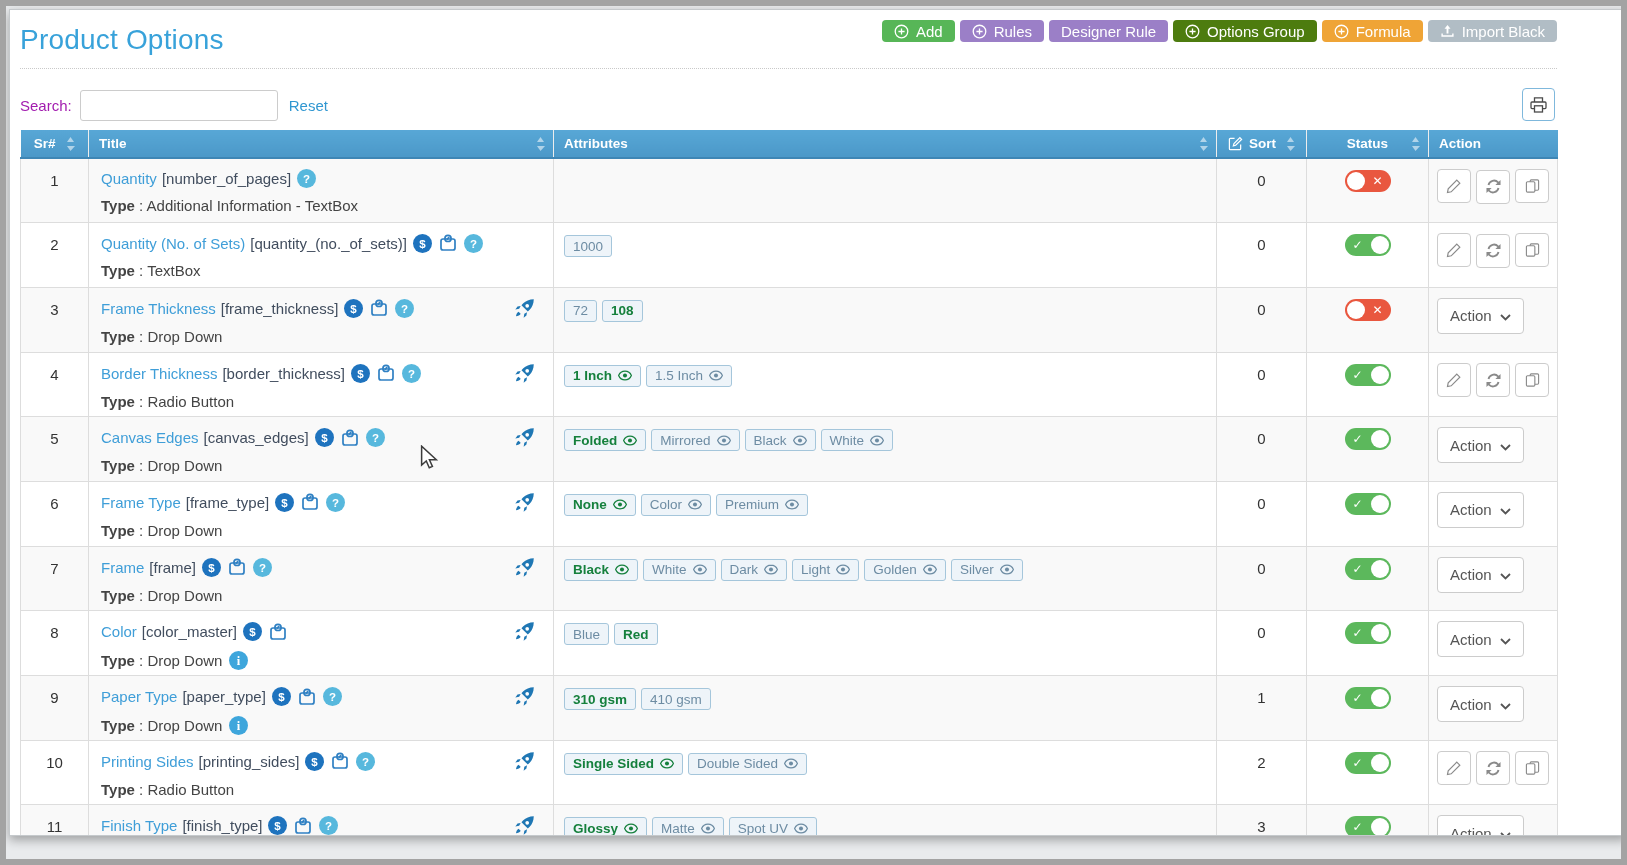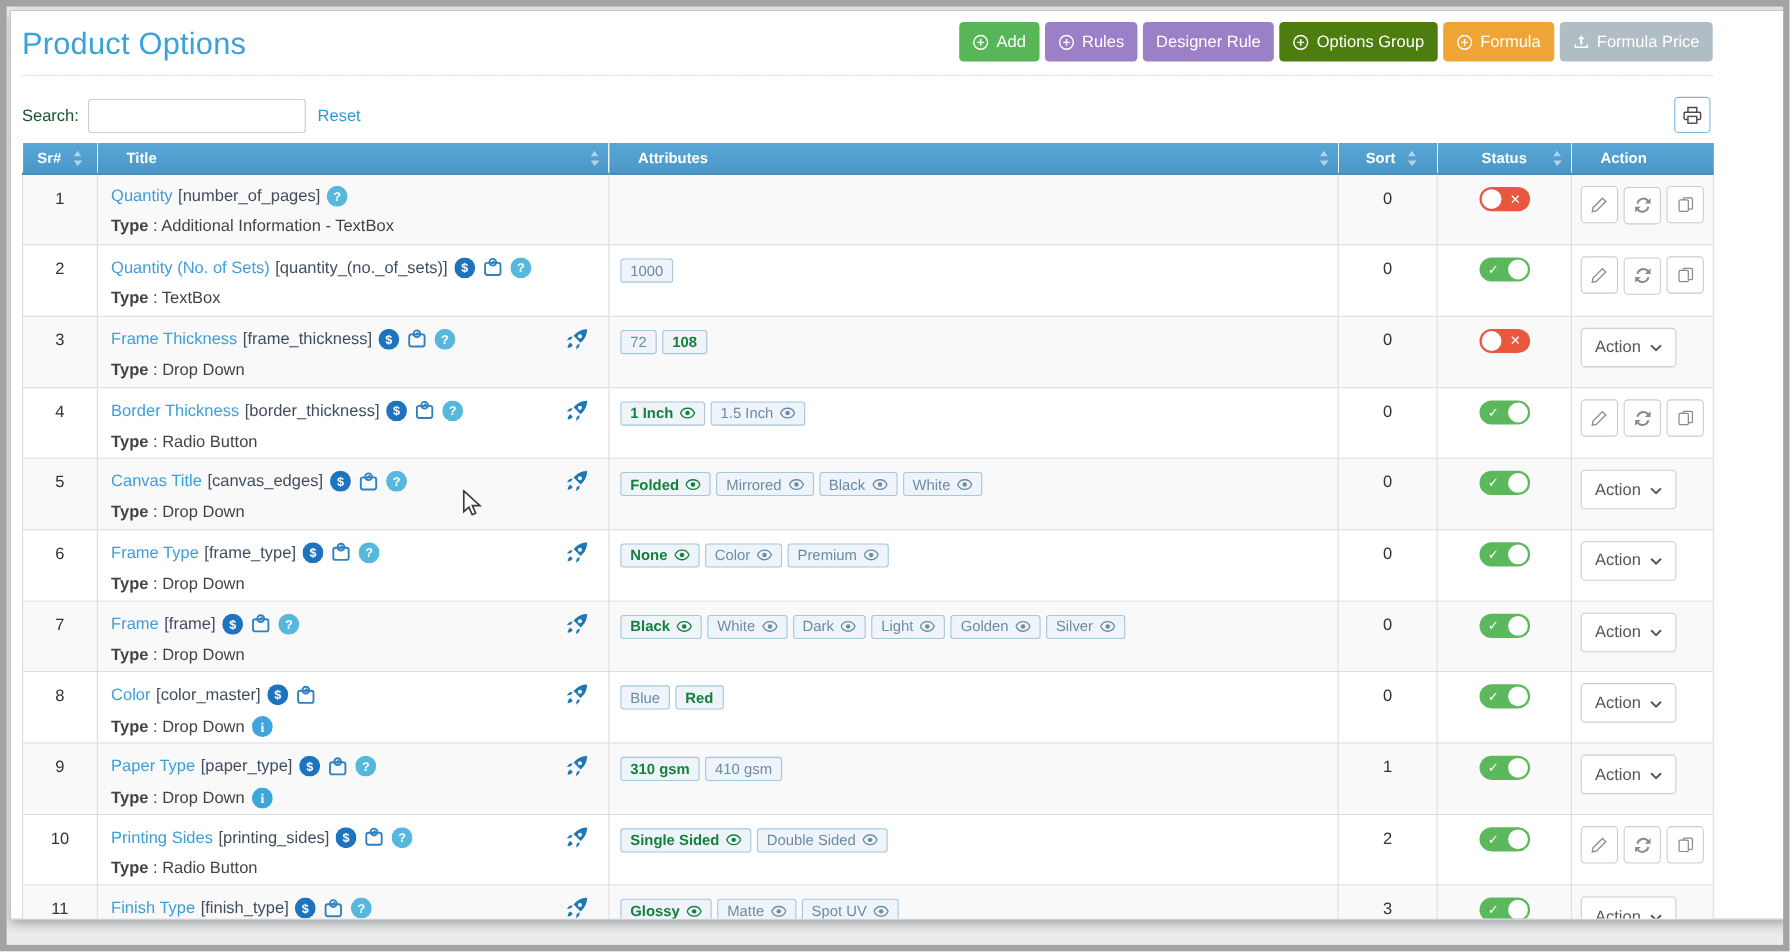--- a/index.html
+++ b/index.html
@@ -6,40 +6,40 @@
   html,body { font-family: "Liberation Sans", "DejaVu Sans", sans-serif; background:#fff; }
   .frame { position:relative; width:1627px; height:865px; background:#e9ebed; border:6px solid #a3a3a3; overflow:hidden; }
   .card { position:absolute; left:3px; top:3px; width:1618px; height:827px; background:#fff;
           border:1px solid #c5c9cc; box-shadow:0 4px 10px rgba(0,0,0,.32); overflow:hidden; }
   .content { width:1537px; margin-left:10px; }
 
   
   .page-head { display:flex; justify-content:space-between; align-items:flex-start; padding-top:8px; }
   .page-title { font-size:28px; font-weight:400; color:#38a2da; margin-top:6px; letter-spacing:.2px; }
   .toolbar { display:flex; gap:5px; margin-top:2px; }
-  .tbtn { display:inline-flex; align-items:center; gap:7px; height:36px; padding:0 12px; border:none;
+  .tbtn { display:inline-flex; align-items:center; gap:7px; height:22px; padding:0 12px; border:none;
           border-radius:4px; color:#fff; font-size:15px; font-family:inherit; cursor:pointer; white-space:nowrap; }
   .tbtn .bicon { display:inline-flex; }
   .dotted { border-bottom:1px dotted #c9c9c9; margin-top:12px; }
 
   
   .filters { position:relative; margin-top:20px; height:33px; display:flex; align-items:center; }
-  .filters label { font-size:15px; color:#14532d; margin-right:8px;text-align:center; }
+  .filters label { font-size:15px; color:#a21caf; margin-right:8px;text-align:center; }
   .search-input { width:198px; height:31px; border:1px solid #ccc; border-radius:3px; padding:0 8px; font-size:14px; font-family:inherit; }
   .selectbox { width:252px; height:32px; border:1px solid #ccc; border-radius:3px; margin-left:9px;
                display:flex; align-items:center; justify-content:space-between; padding:0 10px; cursor:pointer; background:#fff; }
   .selectbox span { font-size:15px; color:#555; }
   .reset { margin-left:11px; font-size:15px; color:#3097d1; text-decoration:none; cursor:pointer; }
   .print-btn { position:absolute; right:2px; top:-1px; width:33px; height:33px; background:#fff;
                border:1px solid #7fb8dc; border-radius:4px; display:flex; align-items:center; justify-content:center; cursor:pointer; }
 
   
   table.grid { border-collapse:collapse; table-layout:fixed; width:1537px; margin-top:8px; }
   thead th { background:linear-gradient(#58a7d6,#4b98c8); border-bottom:2px solid #3e86b5; color:#fff;
-             font-size:13.5px; font-weight:700; height:28px; text-align:left; padding:0 26px; position:relative; }
+             font-size:13.5px; font-weight:700; height:28px; text-align:left; padding:0 10px; position:relative; }
   thead th + th { border-left:1px solid rgba(0,0,0,.07); }
   .th-flex { display:flex; align-items:center; gap:10px; }
   .th-center { justify-content:center; }
   .carets { display:inline-flex; }
   .carets-right { position:absolute; right:8px; top:7px; }
   td { border:1px solid #ddd; vertical-align:top; font-size:15px; color:#444; height:64.7px; overflow:hidden; }
   tr.odd  { background:#f9f9f9; }
   tr.even { background:#fff; }
 
   .c-sr   { text-align:center; padding-top:13px; color:#333; }
@@ -128,21 +128,21 @@
               </span>
               <span>Formula</span>
             </button>
             <button class="tbtn" style="background:#b1bdc5">
               <span class="bicon">
                 <svg width="15" height="15" viewBox="0 0 16 16" fill="#fff">
                   <path d="M8 1l3.2 4H9v5H7V5H4.8z"></path>
                   <path d="M1.5 10v3.5h13V10H13v2H3v-2z"></path>
                 </svg>
               </span>
-              <span>Formula Price</span>
+              <span>Import Black</span>
             </button>
           </div>
       </div>
 
       <div class="dotted"></div>
 
       <div class="filters">
         <label>Search:</label>
         <input class="search-input" type="text" style="">
         <a class="reset">Reset</a>
@@ -474,21 +474,21 @@
                     <rect x="5.5" y="1.5" width="9" height="11" rx="1.2"></rect>
                     <rect x="1.5" y="3.5" width="9" height="11" rx="1.2" fill="#fff"></rect>
                   </svg>
                 </span>
   </td>
 </tr>
 <tr class="odd">
   <td class="c-sr">5</td>
   <td class="c-title">
     <div class="t1">
-      <a class="tlink">Canvas Title</a>
+      <a class="tlink">Canvas Edges</a>
       <span class="handle">[canvas_edges]</span>
       <span class="ticon">
                     <svg width="19" height="19" viewBox="0 0 19 19">
                       <circle cx="9.5" cy="9.5" r="9.5" fill="#1e73be"></circle>
                       <text x="9.5" y="13.6" text-anchor="middle" font-size="11.5" font-weight="bold" fill="#fff" font-family="Liberation Sans,sans-serif">$</text>
                     </svg>
                   </span>
                   <span class="ticon">
                     <svg width="20" height="20" viewBox="0 0 20 20" fill="none" stroke="#2f80c3" stroke-width="1.7">
                       <rect x="3" y="6" width="14" height="11" rx="2"></rect>

